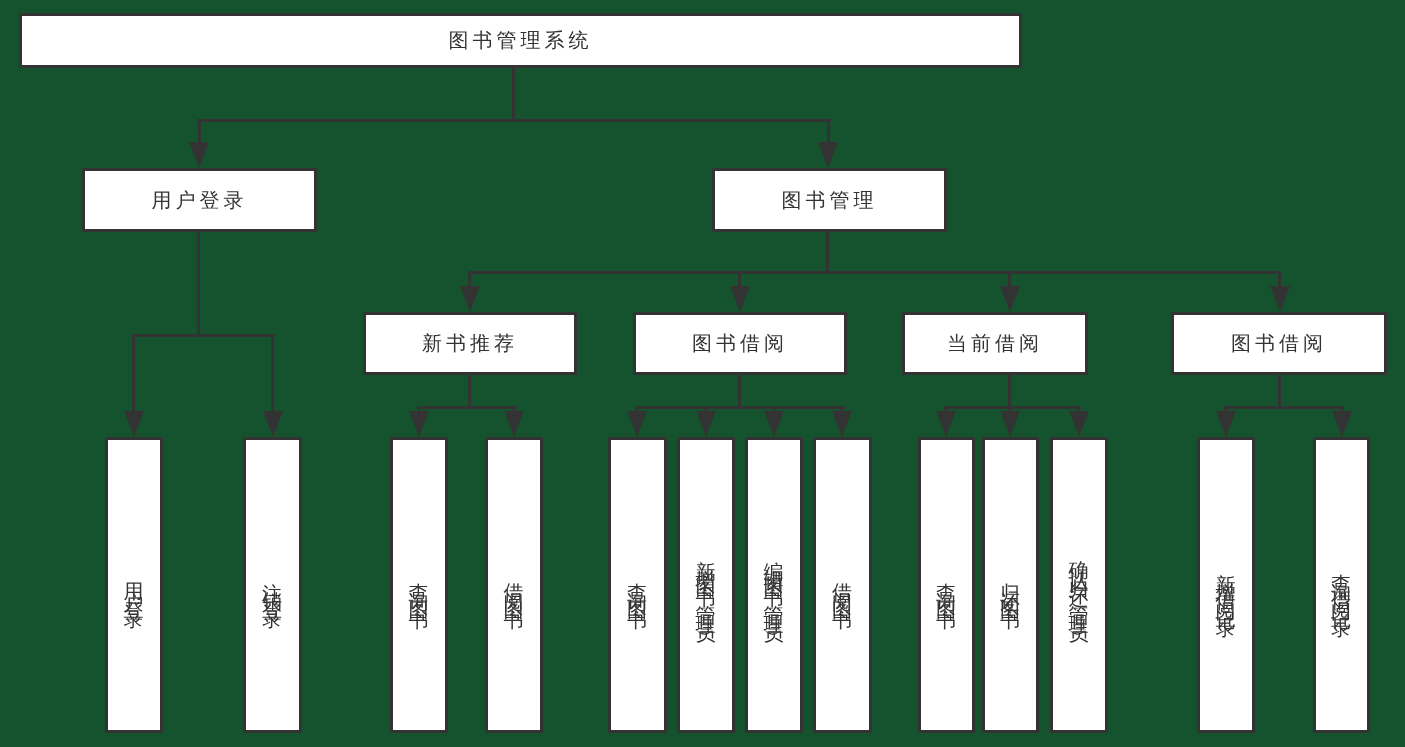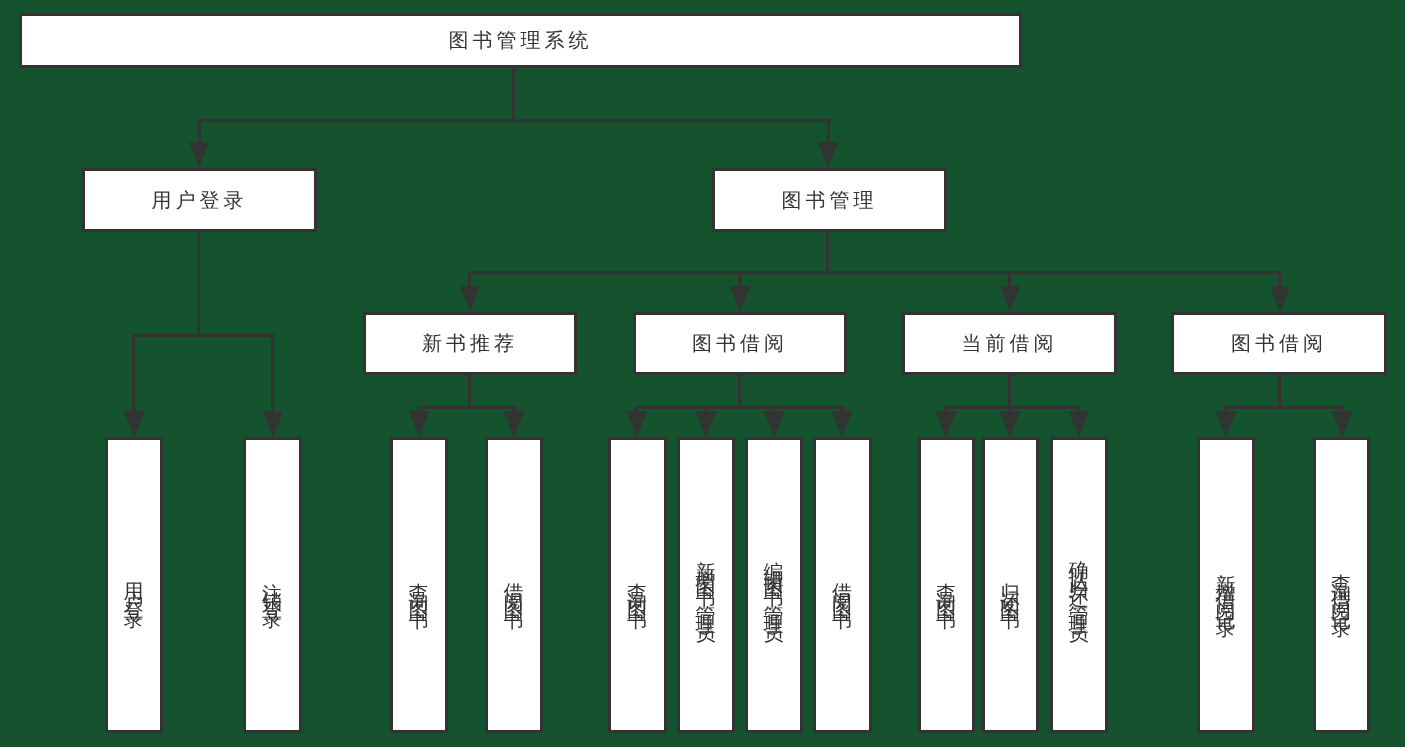--- a/index.html
+++ b/index.html
@@ -126,21 +126,21 @@
   <div class="box" style="left:712px; top:168px; width:235px; height:64px;">
     <span class="hlabel">图书管理</span>
   </div>
 
   <div class="box" style="left:363px; top:312px; width:214px; height:63px;">
     <span class="hlabel">新书推荐</span>
   </div>
   <div class="box" style="left:633px; top:312px; width:214px; height:63px;">
     <span class="hlabel">图书借阅</span>
   </div>
-  <div class="box" style="left:902px; top:312px; width:215px; height:63px;">
+  <div class="box" style="left:902px; top:312px; width:186px; height:63px;">
     <span class="hlabel">当前借阅</span>
   </div>
   <div class="box" style="left:1171px; top:312px; width:216px; height:63px;">
     <span class="hlabel">图书借阅</span>
   </div>
 
   <div class="box leaf" style="left:105px; top:437px; width:58px; height:296px;">
     <span class="vtext">用户登录</span>
   </div>
   <div class="box leaf" style="left:243px; top:437px; width:59px; height:296px;">

